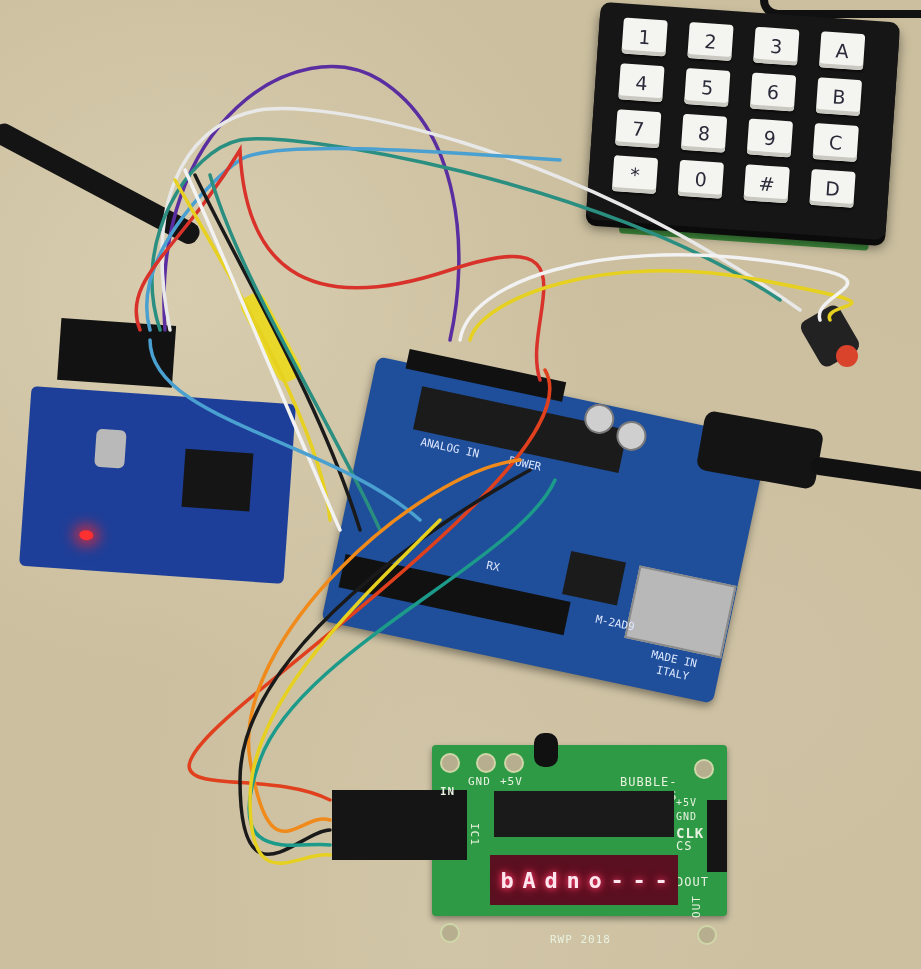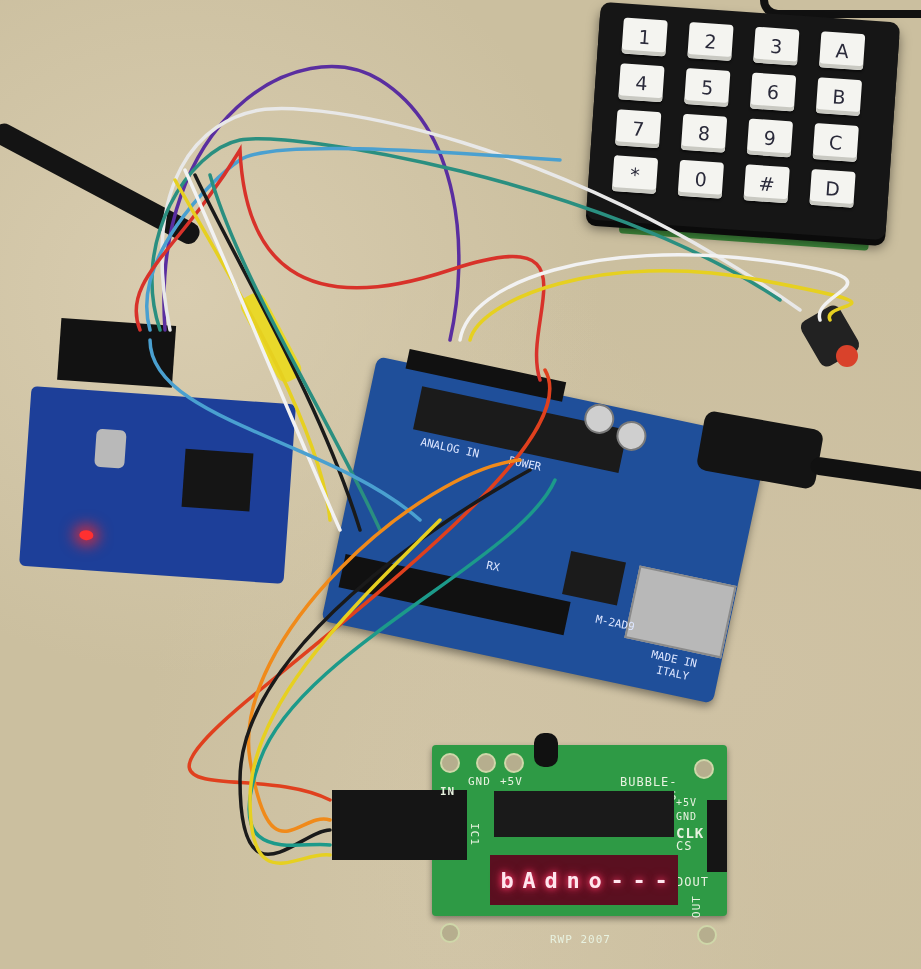--- a/index.html
+++ b/index.html
@@ -169,16 +169,16 @@
       <span class="digit">b</span>
       <span class="digit">A</span>
       <span class="digit">d</span>
       <span class="digit">n</span>
       <span class="digit">o</span>
       <span class="digit">-</span>
       <span class="digit">-</span>
       <span class="digit">-</span>
     </div>
     <span class="silk" style="left:258px;top:150px;writing-mode:vertical-rl;transform:rotate(180deg);">OUT</span>
-    <span class="silk" style="left:118px;top:188px;">RWP 2007</span>
+    <span class="silk" style="left:118px;top:188px;">RWP 2018</span>
   </div>
 
 </div>
 
 </body></html>

